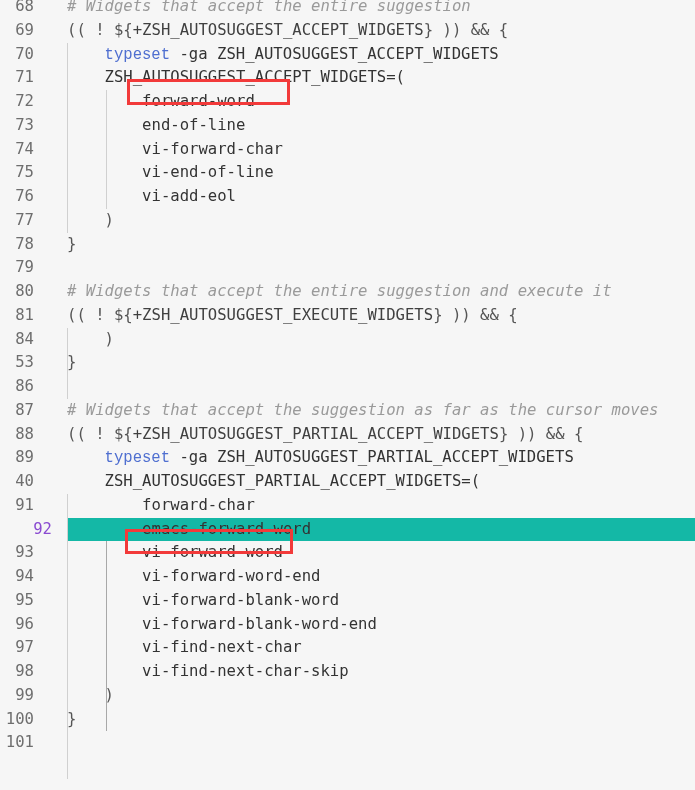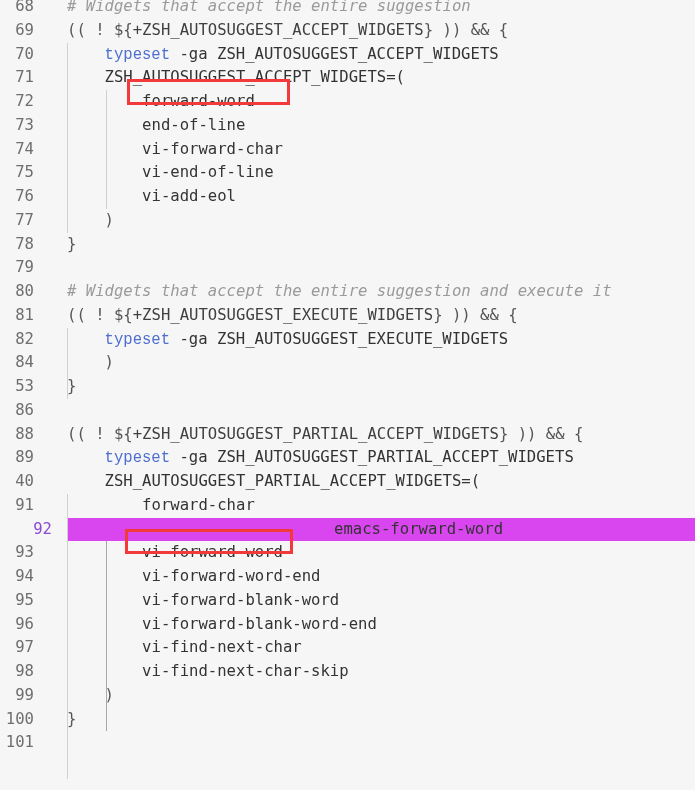--- a/index.html
+++ b/index.html
@@ -17,21 +17,21 @@
     height: 23.75px;
     line-height: 23.75px;
     white-space: pre;
   }
   .gutter {
     position: absolute; left: 0; width: 34px;
     text-align: right; color: #6e6e6e;
   }
   .gutter.active { color: #8a4bd1; margin-left: 18px; }
   .code { position: absolute; left: 67px; right: 0; white-space: pre; }
-  .line.hl .code { background: #d946ef; text-align: center; }
+  .line.hl .code { background: #14b8a6; }
   .kw { color: #4f6fd0; font-family: Liberation Mono, monospace; }
   .var { color: #404040; }
   .cm { color: #9a9a9a; font-style: italic; font-family: "DejaVu Sans Mono", monospace; }
   .pn { color: #555555; }
   .guide {
     position: absolute; width: 1px; background: #d0d0d0;
   }
   .guide.strong { background: #a8a8a8; }
   .redbox {
     position: absolute; border: 3px solid #f23a3a; box-sizing: border-box;
@@ -49,24 +49,24 @@
     <div class="line"><span class="gutter">72</span><span class="code"><span>        forward-word</span></span></div>
     <div class="line"><span class="gutter">73</span><span class="code"><span>        end-of-line</span></span></div>
     <div class="line"><span class="gutter">74</span><span class="code"><span>        vi-forward-char</span></span></div>
     <div class="line"><span class="gutter">75</span><span class="code"><span>        vi-end-of-line</span></span></div>
     <div class="line"><span class="gutter">76</span><span class="code"><span>        vi-add-eol</span></span></div>
     <div class="line"><span class="gutter">77</span><span class="code"><span class="pn">    )</span></span></div>
     <div class="line"><span class="gutter">78</span><span class="code"><span class="pn">}</span></span></div>
     <div class="line"><span class="gutter">79</span><span class="code"> </span></div>
     <div class="line"><span class="gutter">80</span><span class="code"><span class="cm"># Widgets that accept the entire suggestion and execute it</span></span></div>
     <div class="line"><span class="gutter">81</span><span class="code"><span class="pn">(( ! ${</span><span class="var">+ZSH_AUTOSUGGEST_EXECUTE_WIDGETS</span><span class="pn">} )) &amp;&amp; {</span></span></div>
-    <div class="line"><span class="gutter">82</span><span class="code"><span>    </span><span class="kw">typeset</span><span> -ga ZSH_AUTOSUGGEST_EXECUTE_WIDGETS</span></span></div>
     <div class="line"><span class="gutter">84</span><span class="code"><span class="pn">    )</span></span></div>
     <div class="line"><span class="gutter">53</span><span class="code"><span class="pn">}</span></span></div>
     <div class="line"><span class="gutter">86</span><span class="code"> </span></div>
+    <div class="line"><span class="gutter">87</span><span class="code"><span class="cm"># Widgets that accept the suggestion as far as the cursor moves</span></span></div>
     <div class="line"><span class="gutter">88</span><span class="code"><span class="pn">(( ! ${</span><span class="var">+ZSH_AUTOSUGGEST_PARTIAL_ACCEPT_WIDGETS</span><span class="pn">} )) &amp;&amp; {</span></span></div>
     <div class="line"><span class="gutter">89</span><span class="code"><span>    </span><span class="kw">typeset</span><span> -ga ZSH_AUTOSUGGEST_PARTIAL_ACCEPT_WIDGETS</span></span></div>
     <div class="line"><span class="gutter">40</span><span class="code"><span>    ZSH_AUTOSUGGEST_PARTIAL_ACCEPT_WIDGETS=(</span></span></div>
     <div class="line"><span class="gutter">91</span><span class="code"><span>        forward-char</span></span></div>
     <div class="line hl"><span class="gutter active">92</span><span class="code"><span>        emacs-forward-word</span></span></div>
     <div class="line"><span class="gutter">93</span><span class="code"><span>        vi-forward-word</span></span></div>
     <div class="line"><span class="gutter">94</span><span class="code"><span>        vi-forward-word-end</span></span></div>
     <div class="line"><span class="gutter">95</span><span class="code"><span>        vi-forward-blank-word</span></span></div>
     <div class="line"><span class="gutter">96</span><span class="code"><span>        vi-forward-blank-word-end</span></span></div>
     <div class="line"><span class="gutter">97</span><span class="code"><span>        vi-find-next-char</span></span></div>

